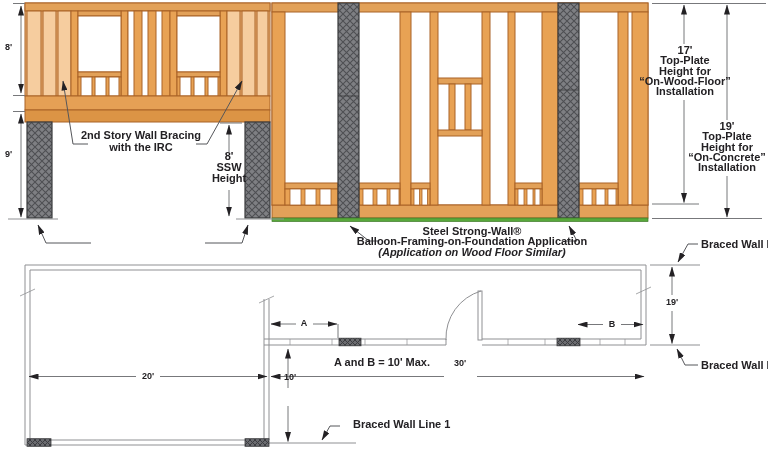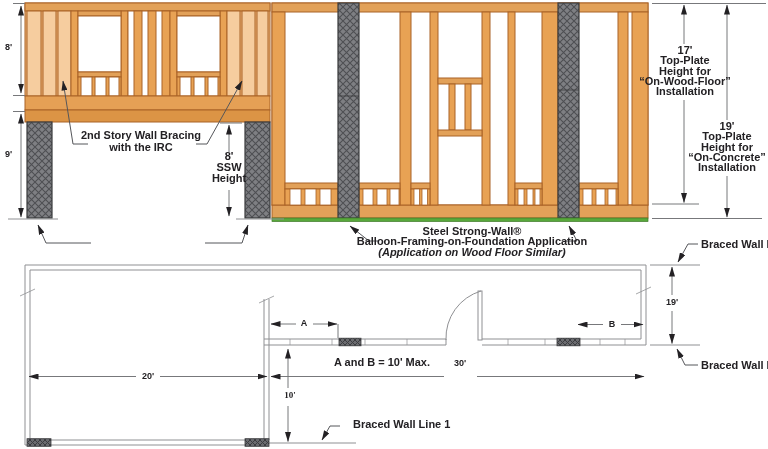--- a/index.html
+++ b/index.html
@@ -292,19 +292,19 @@
   <div>“On-Concrete”</div>
   <div>Installation</div>
 </div>
 
 <div class="lbl" style="left:701px;top:239px;">Braced Wall Line</div>
 <div class="lbl" style="left:701px;top:360px;">Braced Wall Line 2</div>
 <div class="lbl" style="left:343px;top:419px;padding-left:10px;">Braced Wall Line 1</div>
 
 <div class="lbl blk dim" style="left:148px;top:370.5px;">20'</div>
 <div class="lbl blk dim" style="left:460px;top:358px;">30'</div>
-<div class="lbl blk dim" style="left:290px;top:390px;font-family:Liberation Serif, serif;">10'</div>
+<div class="lbl blk dim" style="left:290px;top:372px;">10'</div>
 <div class="lbl blk dim" style="left:672px;top:296.5px;text-align:center;">19'</div>
 <div class="lbl blk dim" style="left:304px;top:318px;">A</div>
 <div class="lbl blk dim" style="left:612px;top:318.5px;">B</div>
 <div class="lbl blk" style="left:382px;top:317px;margin-top:40px;">A and B = 10' Max.</div>
 
 </div>
 
 </body></html>

